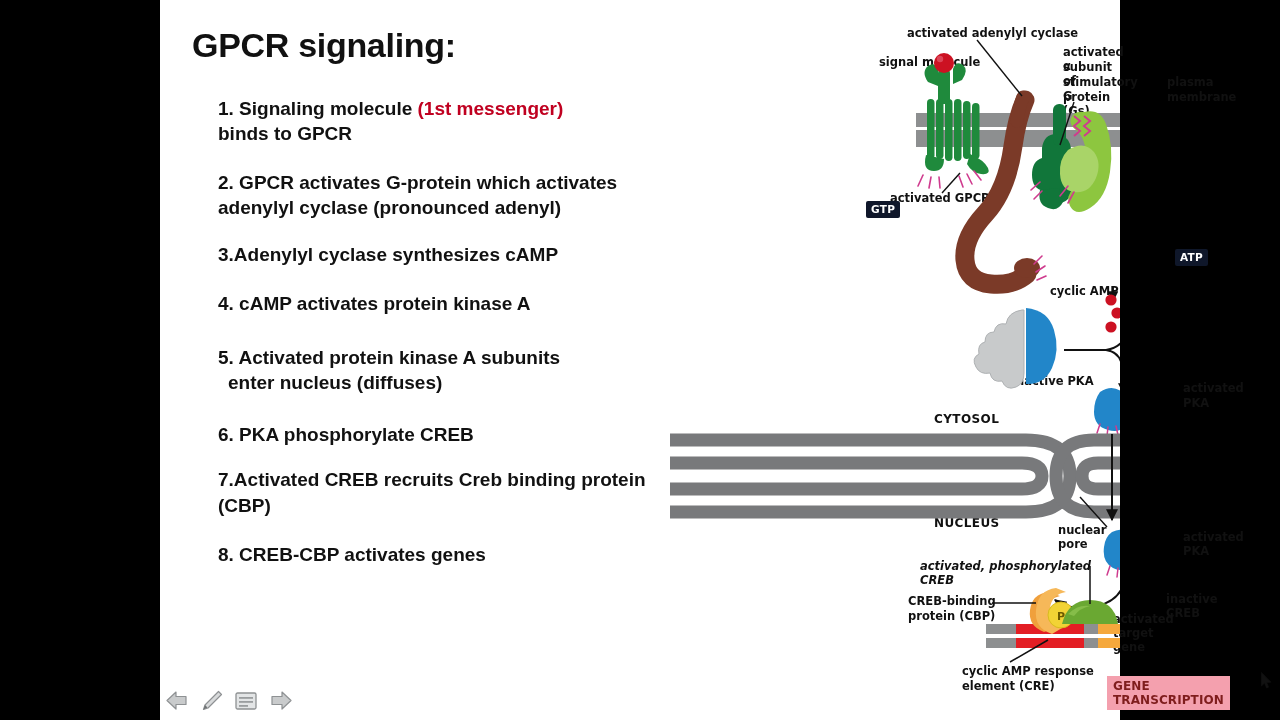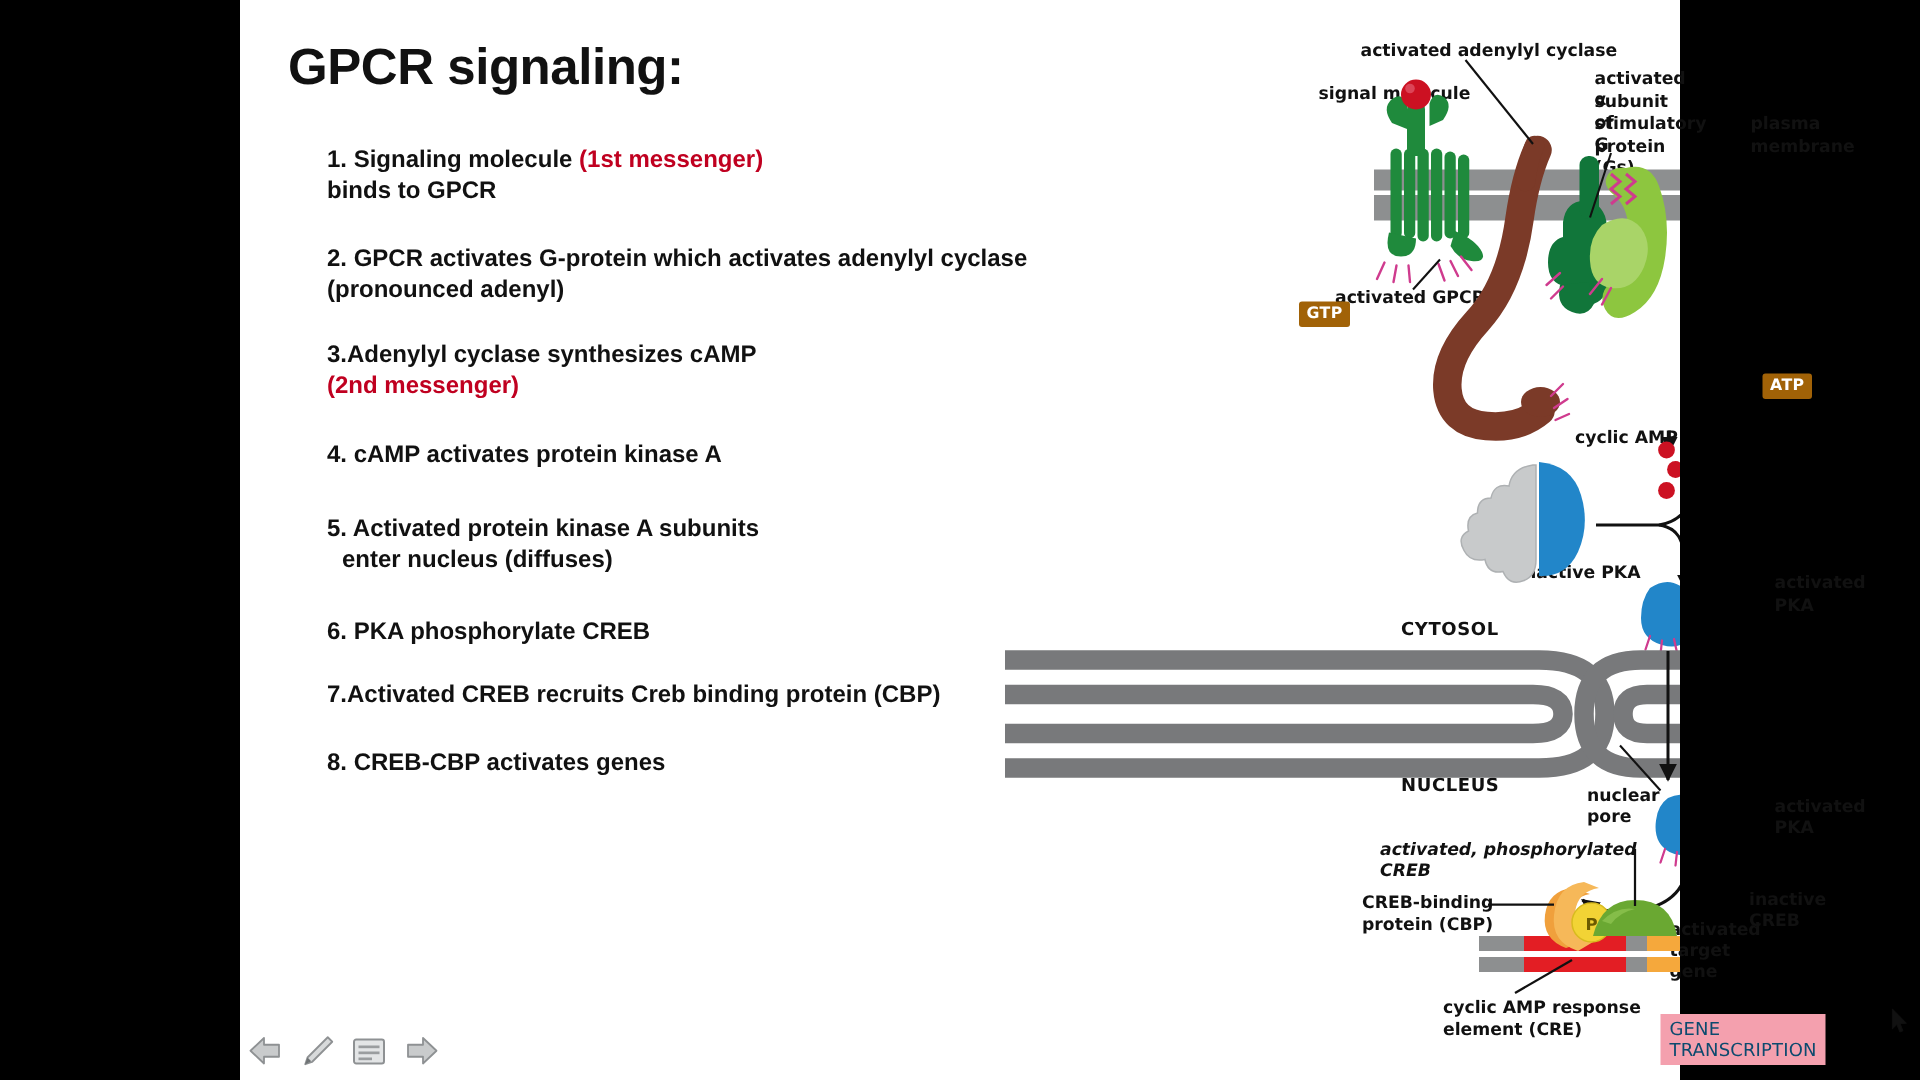--- a/index.html
+++ b/index.html
@@ -3,42 +3,42 @@
 <meta charset="utf-8">
 <style>
   html,body{margin:0;padding:0;background:#000;}
   body{width:1280px;height:720px;overflow:hidden;font-family:"Liberation Sans",sans-serif;}
   .stage{position:relative;width:1280px;height:640px;background:#000;padding-left:11px;}
   .slide{position:absolute;left:160px;top:0;width:960px;height:720px;background:#fff;}
 
   
   .title{position:absolute;left:32px;top:26px;font-size:34px;font-weight:bold;color:#111;letter-spacing:-0.3px;}
   .bullets{position:absolute;left:58px;top:96px;width:470px;}
-  .bullet{font-size:16px;font-weight:bold;color:#111;line-height:1.33;margin-bottom:21px;}
+  .bullet{font-size:19px;font-weight:bold;color:#111;line-height:1.33;margin-bottom:21px;}
   .red{color:#c00020;}
   .b1{margin-bottom:23px;}
   .b2{margin-bottom:22px;}
   .b3{margin-bottom:24px;}
   .b4{margin-bottom:28px;}
   .b5{margin-bottom:27px;}
   .b6{margin-bottom:20px;}
   .b7{margin-bottom:24px;}
   .wrapline{display:block;}
   .hang{display:block;padding-left:10px;}
 
   
   .toolbar{position:absolute;left:4px;top:684px;width:130px;height:34px;display:flex;align-items:center;gap:6px;}
   .tb{width:28px;height:28px;display:block;}
 
   
   .figure{position:absolute;left:510px;top:0;width:450px;height:720px;}
   .lbl{position:absolute;font-family:"DejaVu Sans",sans-serif;font-weight:bold;color:#111;font-size:11.5px;line-height:1.2;}
   .lbl.cap{font-size:12px;letter-spacing:0.4px;}
-  .badge{position:absolute;background:#a16207;color:#fff;font-family:"DejaVu Sans",sans-serif;font-weight:bold;font-size:10.5px;padding:2px 5px 2.5px;border-radius:2px;letter-spacing:0.3px;}
-  .genetx{position:absolute;background:#f4a0ae;color:#0c4a6e;font-family:"DejaVu Sans",sans-serif;font-weight:normal;font-size:12px;padding:3px 6px;letter-spacing:0.1px;}
+  .badge{position:absolute;background:#0f172a;color:#fff;font-family:"DejaVu Sans",sans-serif;font-weight:bold;font-size:10.5px;padding:2px 5px 2.5px;border-radius:2px;letter-spacing:0.3px;}
+  .genetx{position:absolute;background:#f4a0ae;color:#7f1d1d;font-family:"DejaVu Sans",sans-serif;font-weight:bold;font-size:12px;padding:3px 6px;letter-spacing:0.1px;}
   .cursor{position:absolute;width:11px;height:17px;}
 </style>
 </head>
 <body>
 
 <div class="stage">
   <div class="slide">
 
     <div class="title">GPCR signaling:</div>
 
@@ -46,21 +46,20 @@
 
       <div class="bullet b1">
         <span class="wrapline"><span>1. Signaling molecule </span><span class="red">(1st messenger)</span></span>
         <span class="wrapline">binds to GPCR</span>
       </div>
 
       <div class="bullet b2">2. GPCR activates G-protein which activates adenylyl cyclase (pronounced adenyl)</div>
 
       <div class="bullet b3">
         <span class="wrapline">3.Adenylyl cyclase synthesizes cAMP</span>
-        <span class="wrapline red">(2nd messenger)</span>
       </div>
 
       <div class="bullet b4">4. cAMP activates protein kinase A</div>
 
       <div class="bullet b5">
         <span class="wrapline">5. Activated protein kinase A subunits</span>
         <span class="hang">enter nucleus (diffuses)</span>
       </div>
 
       <div class="bullet b6">6. PKA phosphorylate CREB</div>

